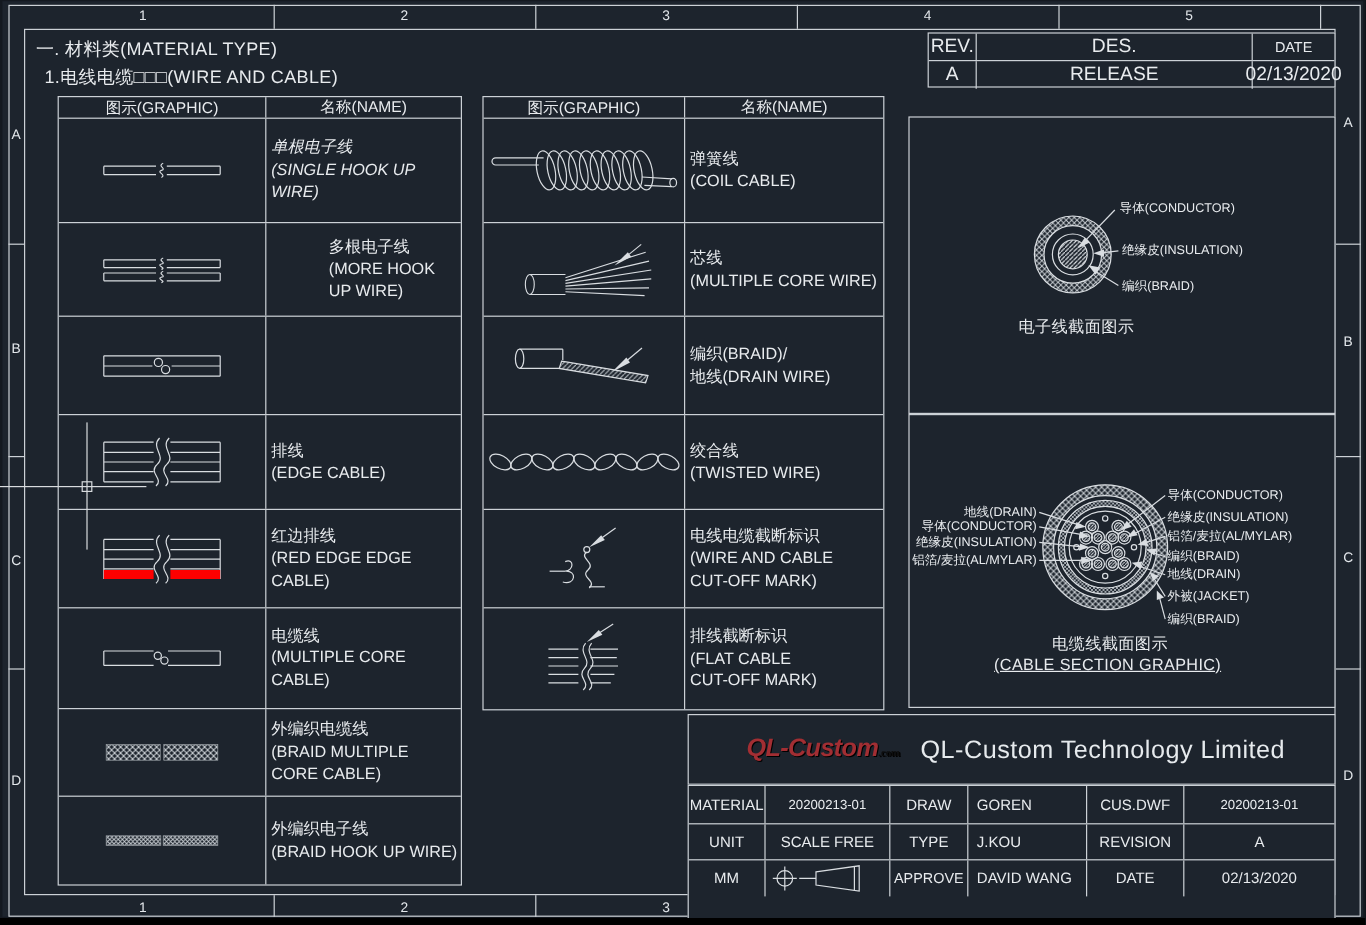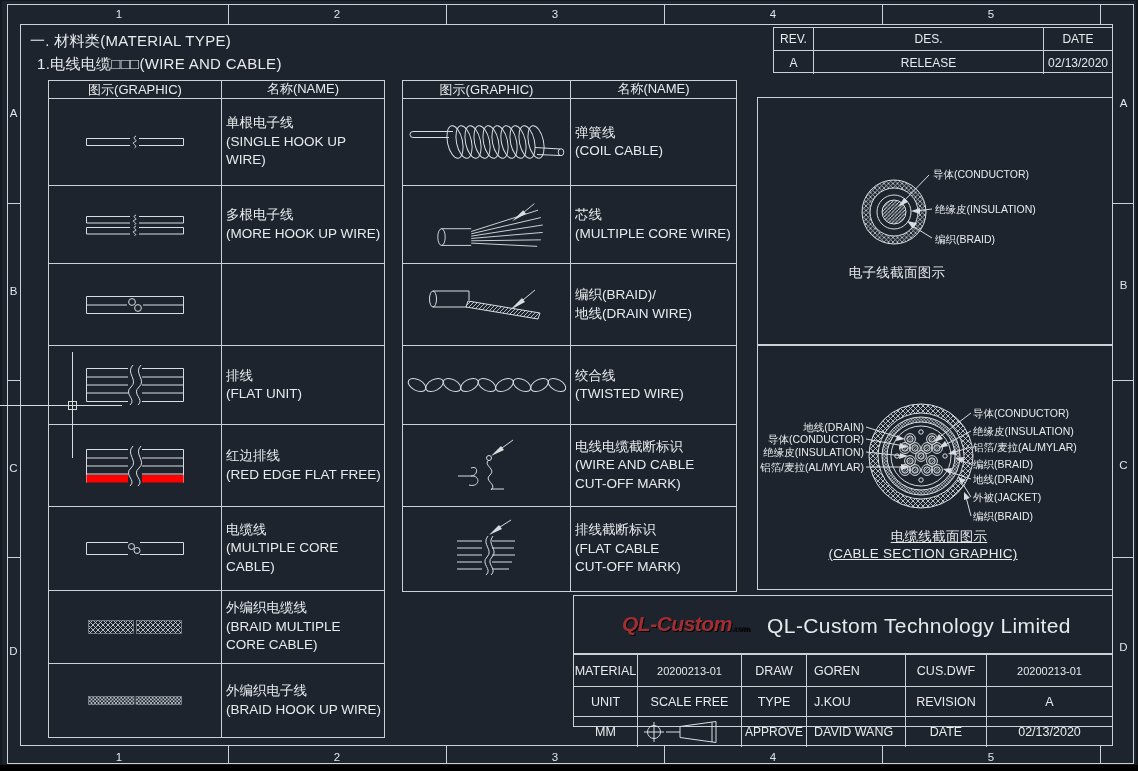--- a/index.html
+++ b/index.html
@@ -22,35 +22,35 @@
   .gcell{box-sizing:border-box;border-right:1px solid var(--ln);
          display:flex;align-items:center;justify-content:center;overflow:visible;}
   .ncell{box-sizing:border-box;flex:1;display:flex;flex-direction:column;justify-content:center;
          padding-left:4px;font-size:13.5px;line-height:18.5px;}
   .hcell{display:flex;align-items:center;justify-content:center;font-size:13px;}
   .ltab .gcell{width:173px;} .mtab .gcell{width:168px;}
   .hrow{height:18px;}
   
   .rev{left:773px;top:27px;width:340px;height:46px;}
   .rev .trow{height:23px;}
-  .rev .c{box-sizing:border-box;border-right:1px solid var(--ln);display:flex;align-items:center;justify-content:center;font-size:12px;}
+  .rev .c{box-sizing:border-box;border-right:1px solid var(--ln);display:flex;align-items:center;justify-content:center;font-size:16px;}
   .rev .c:last-child{border-right:none;}
   .c-rev{width:40px;} .c-des{flex:1;} .c-date{width:68px;font-size:11.5px;}
   
   .rbox{box-sizing:border-box;border:1px solid var(--ln);background:var(--bg);}
   .seclabel{position:absolute;font-size:10.5px;white-space:nowrap;line-height:12px;}
   .seccap{position:absolute;text-align:center;font-size:13.5px;letter-spacing:.3px;}
   
   .banner{left:573px;top:595px;width:540px;height:59px;}
   .logo{position:absolute;left:48px;top:16px;font-size:21px;font-weight:bold;font-style:italic;
         color:#a22e33;text-shadow:1px 1px 0 #000;letter-spacing:-0.5px;}
   .logocom{font-size:9px;color:#0e0e0e;font-style:normal;letter-spacing:0;font-family:Liberation Serif, serif;}
   .company{position:absolute;left:160px;top:0;width:370px;height:59px;display:flex;align-items:center;justify-content:center;
            font-size:21px;color:#e6eaed;letter-spacing:.4px;white-space:nowrap;}
-  .tblock{left:573px;top:654px;width:540px;height:73px;}
+  .tblock{left:573px;top:654px;width:540px;height:116px;}
   .tblock .trow{display:flex;}
   .tb-c{box-sizing:border-box;border-right:1px solid var(--ln);display:flex;align-items:center;justify-content:center;
         font-size:12.5px;overflow:hidden;white-space:nowrap;}
   .tb-c:last-child{border-right:none;}
   .tb-left{justify-content:flex-start;padding-left:7px;text-align:center;}
   .tb-sm{font-size:11px;}
   .w1{width:64px;}.w2{width:104px;}.w3{width:65px;}.w4{width:99px;}.w5{width:81px;}.w6{flex:1;}
   
   .cursorline{background:#d8dbde;z-index:50;}
   .pickbox{box-sizing:border-box;border:1px solid #d8dbde;background:transparent;z-index:50;}
@@ -118,33 +118,33 @@
       <div class="c c-des">RELEASE</div>
       <div class="c c-date">02/13/2020</div>
     </div>
   </div>
 
   <div class="abs tbl ltab" style="left:48px;top:80px;width:337px;">
     <div class="trow hrow">
       <div class="gcell hcell">图示(GRAPHIC)</div>
       <div class="ncell hcell" style="flex-direction:row;padding-left:0;">名称(NAME)</div>
     </div>
-    <div class="trow" style="height:87px;">
+    <div class="trow" style="height:87px;font-style:italic;">
       <div class="gcell">
         <svg width="98" height="14" viewBox="0 0 98 14" fill="none" stroke="#d9dde1">
           <path d="M0.5,3.5 H44 M53,3.5 H97.5 M0.5,10.5 H44 M53,10.5 H97.5 M0.5,3.5 V10.5 M97.5,3.5 V10.5"></path>
           <path d="M50,1 C44.5,3.5 53.5,5.5 48.5,7 C44,8.5 53,10.5 48.5,13"></path>
         </svg>
       </div>
       <div class="ncell">
         <div>单根电子线</div>
         <div>(SINGLE HOOK UP WIRE)</div>
       </div>
     </div>
-    <div class="trow" style="height:78px;">
+    <div class="trow" style="height:78px;gap:48px;">
       <div class="gcell">
         <svg width="98" height="20" viewBox="0 0 98 20" fill="none" stroke="#d9dde1">
           <g>
               <path d="M0.5,1.5 H44 M53,1.5 H97.5 M0.5,8 H44 M53,8 H97.5 M0.5,1.5 V8 M97.5,1.5 V8"></path>
              <path d="M50,0 C44.5,2 53.5,4 48.5,5 C44,6.5 53,8 48.5,9.5"></path>
             </g>
           <g transform="translate(0,11)">
               <path d="M0.5,1.5 H44 M53,1.5 H97.5 M0.5,8 H44 M53,8 H97.5 M0.5,1.5 V8 M97.5,1.5 V8"></path>
              <path d="M50,0 C44.5,2 53.5,4 48.5,5 C44,6.5 53,8 48.5,9.5"></path>
             </g>
@@ -167,36 +167,36 @@
     <div class="trow" style="height:79px;">
       <div class="gcell">
         <svg width="98" height="34" viewBox="0 0 98 34" fill="none" stroke="#d9dde1">
           <path d="M0.5,0.5 H42 M56,0.5 H97.5 M0.5,9 H42 M56,9 H97.5 M0.5,17 H42 M56,17 H97.5 M0.5,25 H42 M56,25 H97.5 M0.5,33.5 H42 M56,33.5 H97.5 M0.5,0.5 V33.5 M97.5,0.5 V33.5"></path>
           <path d="M47,-3 C39,5 53,12 45,19 C37,26 51,31 44,37"></path>
           <path d="M55,-3 C47,5 61,12 53,19 C45,26 59,31 52,37"></path>
         </svg>
       </div>
       <div class="ncell">
         <div>排线</div>
-        <div>(FLAT UNIT)</div>
+        <div>(EDGE CABLE)</div>
       </div>
     </div>
     <div class="trow" style="height:82px;">
       <div class="gcell">
         <svg width="98" height="34" viewBox="0 0 98 34" fill="none" stroke="#d9dde1">
           <path d="M0.5,0.5 H42 M56,0.5 H97.5 M0.5,9 H42 M56,9 H97.5 M0.5,17 H42 M56,17 H97.5 M0.5,25 H42 M56,25 H97.5 M0.5,0.5 V33.5 M97.5,0.5 V33.5"></path>
           <rect x="0.5" y="26" width="41.5" height="7.5" fill="#fe0000" stroke="none"></rect>
           <rect x="56" y="26" width="41.5" height="7.5" fill="#fe0000" stroke="none"></rect>
           <path d="M47,-3 C39,5 53,12 45,19 C37,26 51,31 44,37"></path>
           <path d="M55,-3 C47,5 61,12 53,19 C45,26 59,31 52,37"></path>
         </svg>
       </div>
       <div class="ncell">
         <div>红边排线</div>
-        <div>(RED EDGE FLAT FREE)</div>
+        <div>(RED EDGE EDGE CABLE)</div>
       </div>
     </div>
     <div class="trow" style="height:84px;">
       <div class="gcell">
         <svg width="98" height="13" viewBox="0 0 98 13" fill="none" stroke="#d9dde1">
           <path d="M0.5,0.5 H42 M54,0.5 H97.5 M0.5,12.5 H42 M54,12.5 H97.5 M0.5,0.5 V12.5 M97.5,0.5 V12.5"></path>
           <circle cx="45.5" cy="4.5" r="3"></circle>
             <circle cx="51" cy="8.5" r="3"></circle>
         </svg>
       </div>
@@ -460,21 +460,21 @@
     <div class="seclabel" style="left:0;width:106px;top:87px;text-align:right;">导体(CONDUCTOR)</div>
     <div class="seclabel" style="left:0;width:106px;top:100px;text-align:right;">绝缘皮(INSULATION)</div>
     <div class="seclabel" style="left:0;width:106px;top:115px;text-align:right;">铝箔/麦拉(AL/MYLAR)</div>
     <div class="seclabel" style="left:215px;top:61px;">导体(CONDUCTOR)</div>
     <div class="seclabel" style="left:215px;top:79px;">绝缘皮(INSULATION)</div>
     <div class="seclabel" style="left:215px;top:95px;">铝箔/麦拉(AL/MYLAR)</div>
     <div class="seclabel" style="left:215px;top:112px;">编织(BRAID)</div>
     <div class="seclabel" style="left:215px;top:127px;">地线(DRAIN)</div>
     <div class="seclabel" style="left:215px;top:145px;">外被(JACKET)</div>
     <div class="seclabel" style="left:215px;top:164px;">编织(BRAID)</div>
-    <div class="seccap" style="left:16px;top:182px;width:330px;text-decoration:underline;">电缆线截面图示</div>
+    <div class="seccap" style="left:2px;top:182px;width:330px;">电缆线截面图示</div>
     <div class="seccap" style="left:0;top:200px;width:330px;text-decoration:underline;">(CABLE SECTION GRAPHIC)</div>
   </div>
 
   <div class="abs rbox banner">
     <div class="logo"><span>QL-Custom</span><span class="logocom">.com</span></div>
     <div class="company">QL-Custom Technology Limited</div>
   </div>
   <div class="abs tbl tblock">
     <div class="trow" style="height:32px;">
       <div class="tb-c w1">MATERIAL</div>

